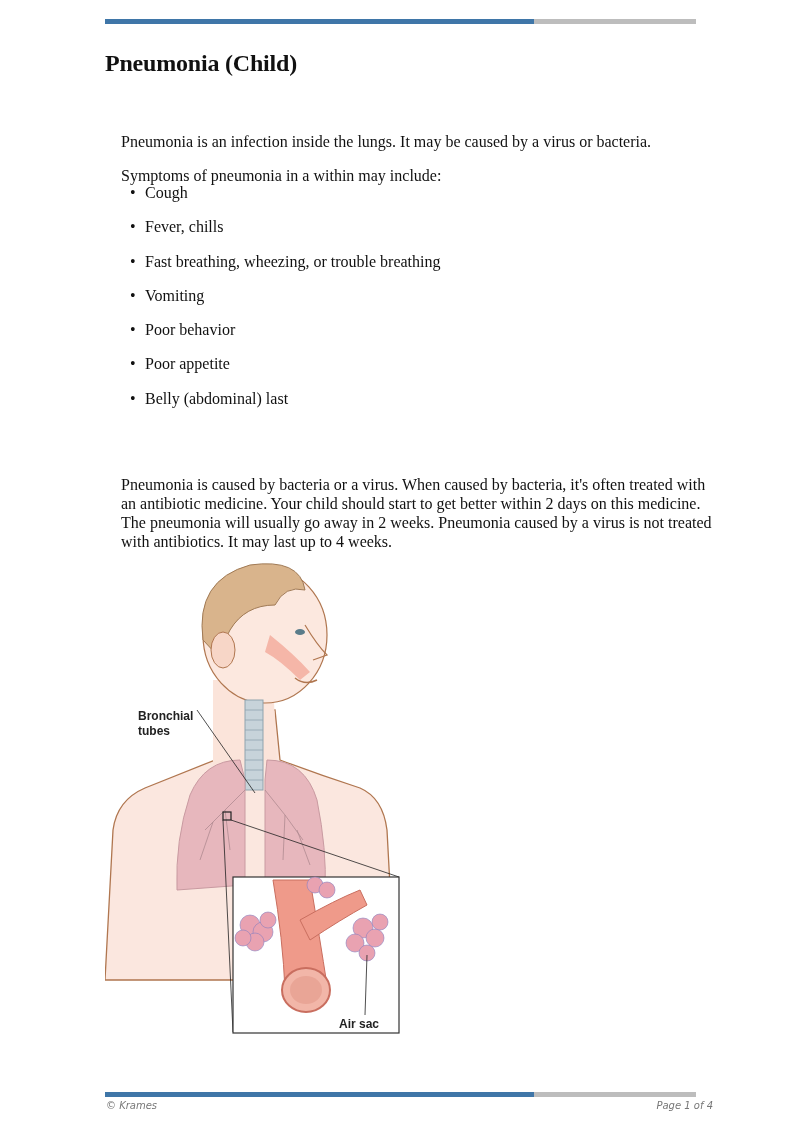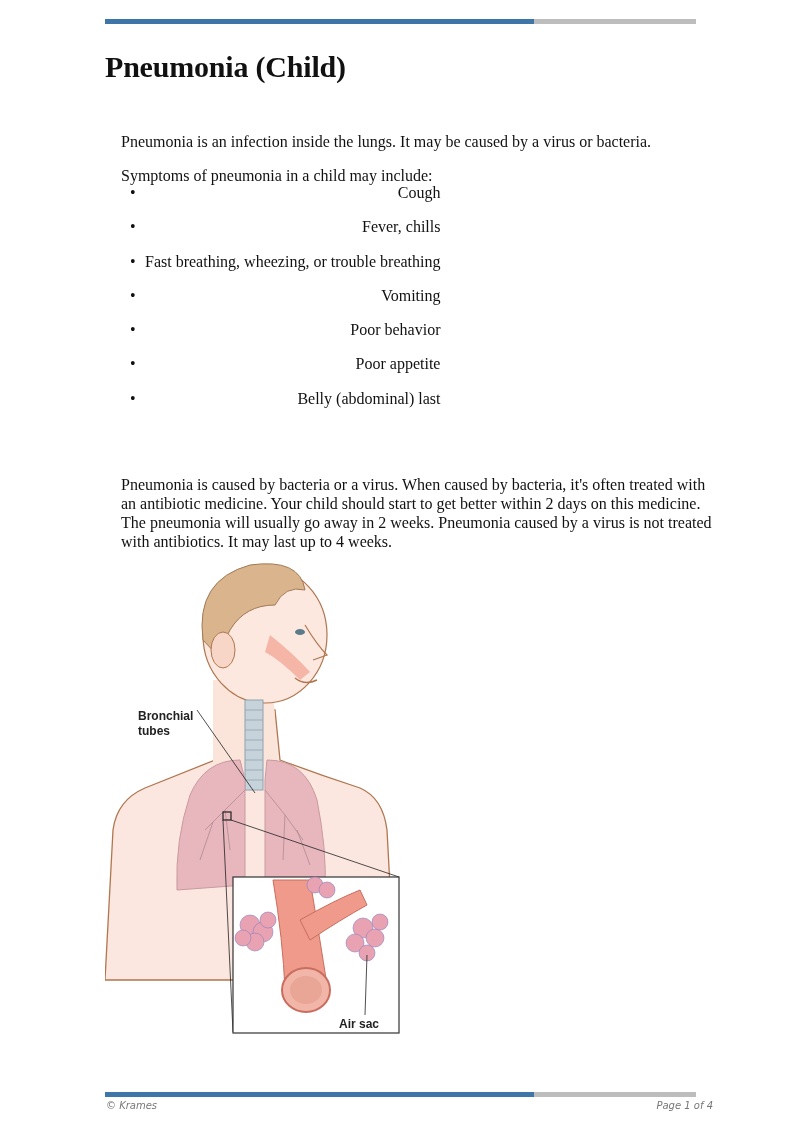--- a/index.html
+++ b/index.html
@@ -3,48 +3,48 @@
 <meta charset="utf-8">
 <style>
   html, body { margin: 0; padding: 0; background: #ffffff; }
   body { width: 800px; height: 1131px; position: relative; overflow: hidden;
          font-family: "Liberation Serif", serif; color: #111; }
   .bar { position: absolute; left: 105px; width: 591px; height: 5px; display: flex; }
   .bar .blue { width: 429px; background: #3f76a8; }
   .bar .grey { flex: 1; background: #bdbdbd; }
   #top-bar { top: 19px; }
   #bottom-bar { top: 1092px; }
-  h1 { position: absolute; left: 105px; top: 50px; margin: 0; font-size: 30px;
+  h1 { position: absolute; left: 105px; top: 50px; margin: 0; font-size: 24px;
        font-weight: bold; font-family: "Liberation Serif", serif; letter-spacing: -0.2px; }
   .p { position: absolute; left: 105px; width: 600px; margin: 16px; font-size: 16px; line-height: 19px; }
   #intro { top: 116px; }
   #symptoms-intro { top: 150px; }
   ul { position: absolute; left: 105px; top: 183px; margin: 0; padding: 0 0 0 40px; list-style: none; }
-  ul li { font-size: 16px; line-height: 19px; height: 34.3px; position: relative; text-align: right; }
+  ul li { font-size: 16px; line-height: 19px; height: 34.3px; position: relative; }
   ul li::before { content: "\2022"; position: absolute; left: -15px; top: 0; font-size: 16px; }
   #cause-para { top: 459px; width: 596px; }
   .figure { position: absolute; left: 105px; top: 560px; width: 300px; height: 480px; }
   .footer-left, .footer-right { position: absolute; top: 1100px; font-family: "DejaVu Sans", sans-serif;
        font-size: 10px; font-style: italic; color: #777; text-align: right; }
   .footer-left { left: 106px; }
   .footer-right { right: 87px; }
   .lbl { font-family: "Liberation Sans", sans-serif; font-weight: bold; font-size: 12px; fill: #222; }
 </style>
 </head>
 <body>
 
 <div class="bar" id="top-bar">
   <div class="blue"></div>
   <div class="grey"></div>
 </div>
 
 <h1>Pneumonia (Child)</h1>
 
 <p class="p" id="intro">Pneumonia is an infection inside the lungs. It may be caused by a virus or bacteria.</p>
-<p class="p" id="symptoms-intro">Symptoms of pneumonia in a child may include:</p>
+<p class="p" id="symptoms-intro">Symptoms of pneumonia in a within may include:</p>
 
 <ul>
   <li>Cough</li>
   <li>Fever, chills</li>
   <li>Fast breathing, wheezing, or trouble breathing</li>
   <li>Vomiting</li>
   <li>Poor behavior</li>
   <li>Poor appetite</li>
   <li>Belly (abdominal) last</li>
 </ul>

